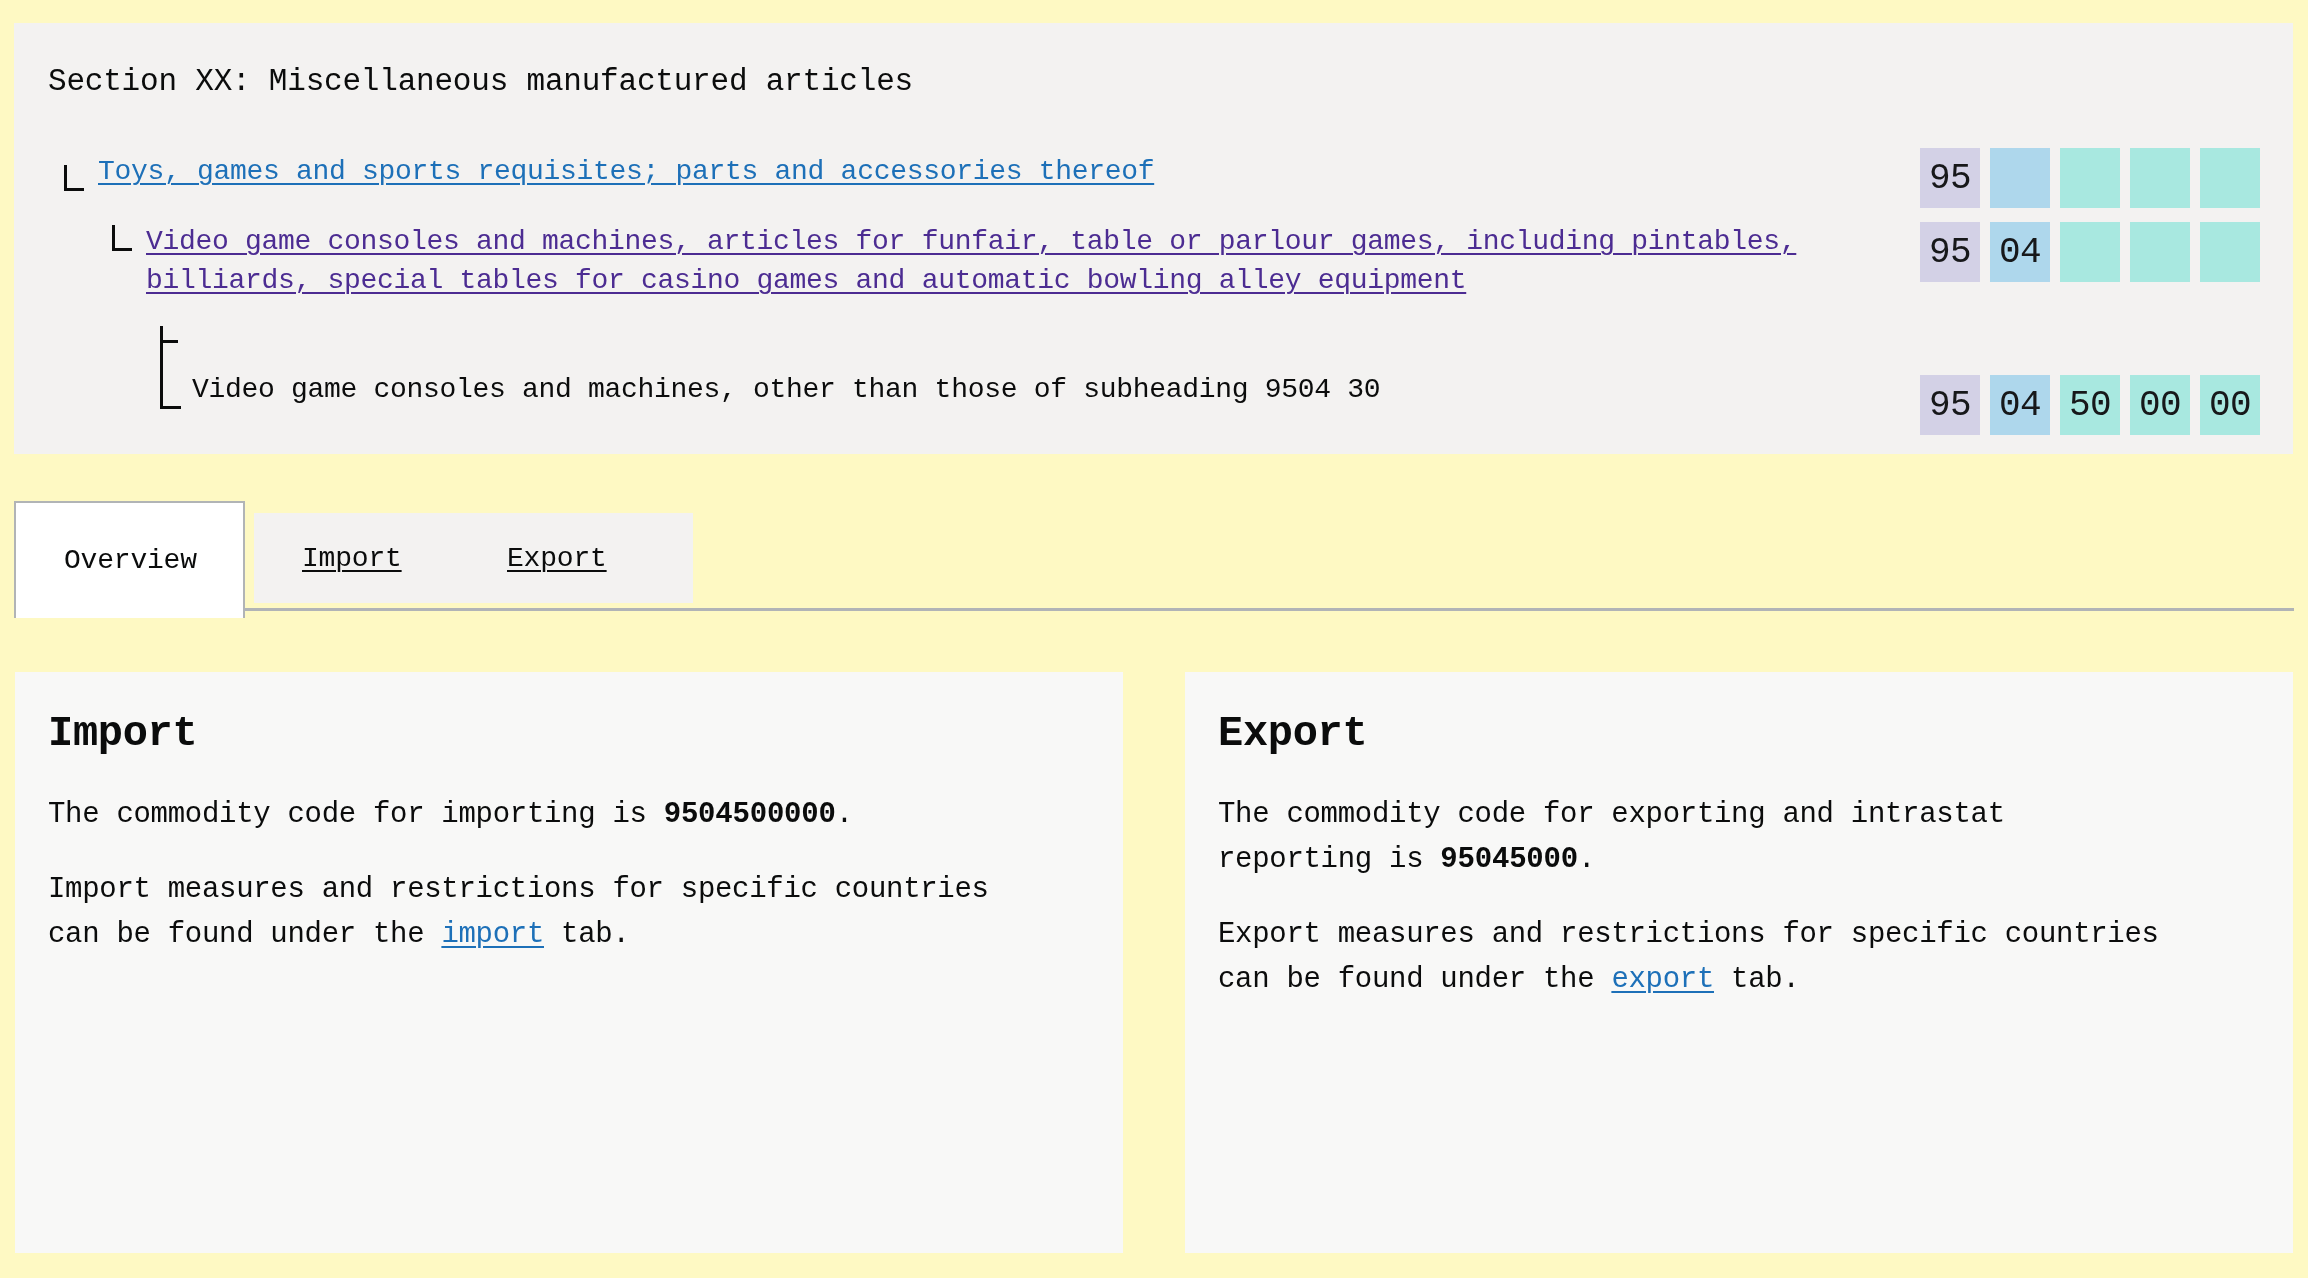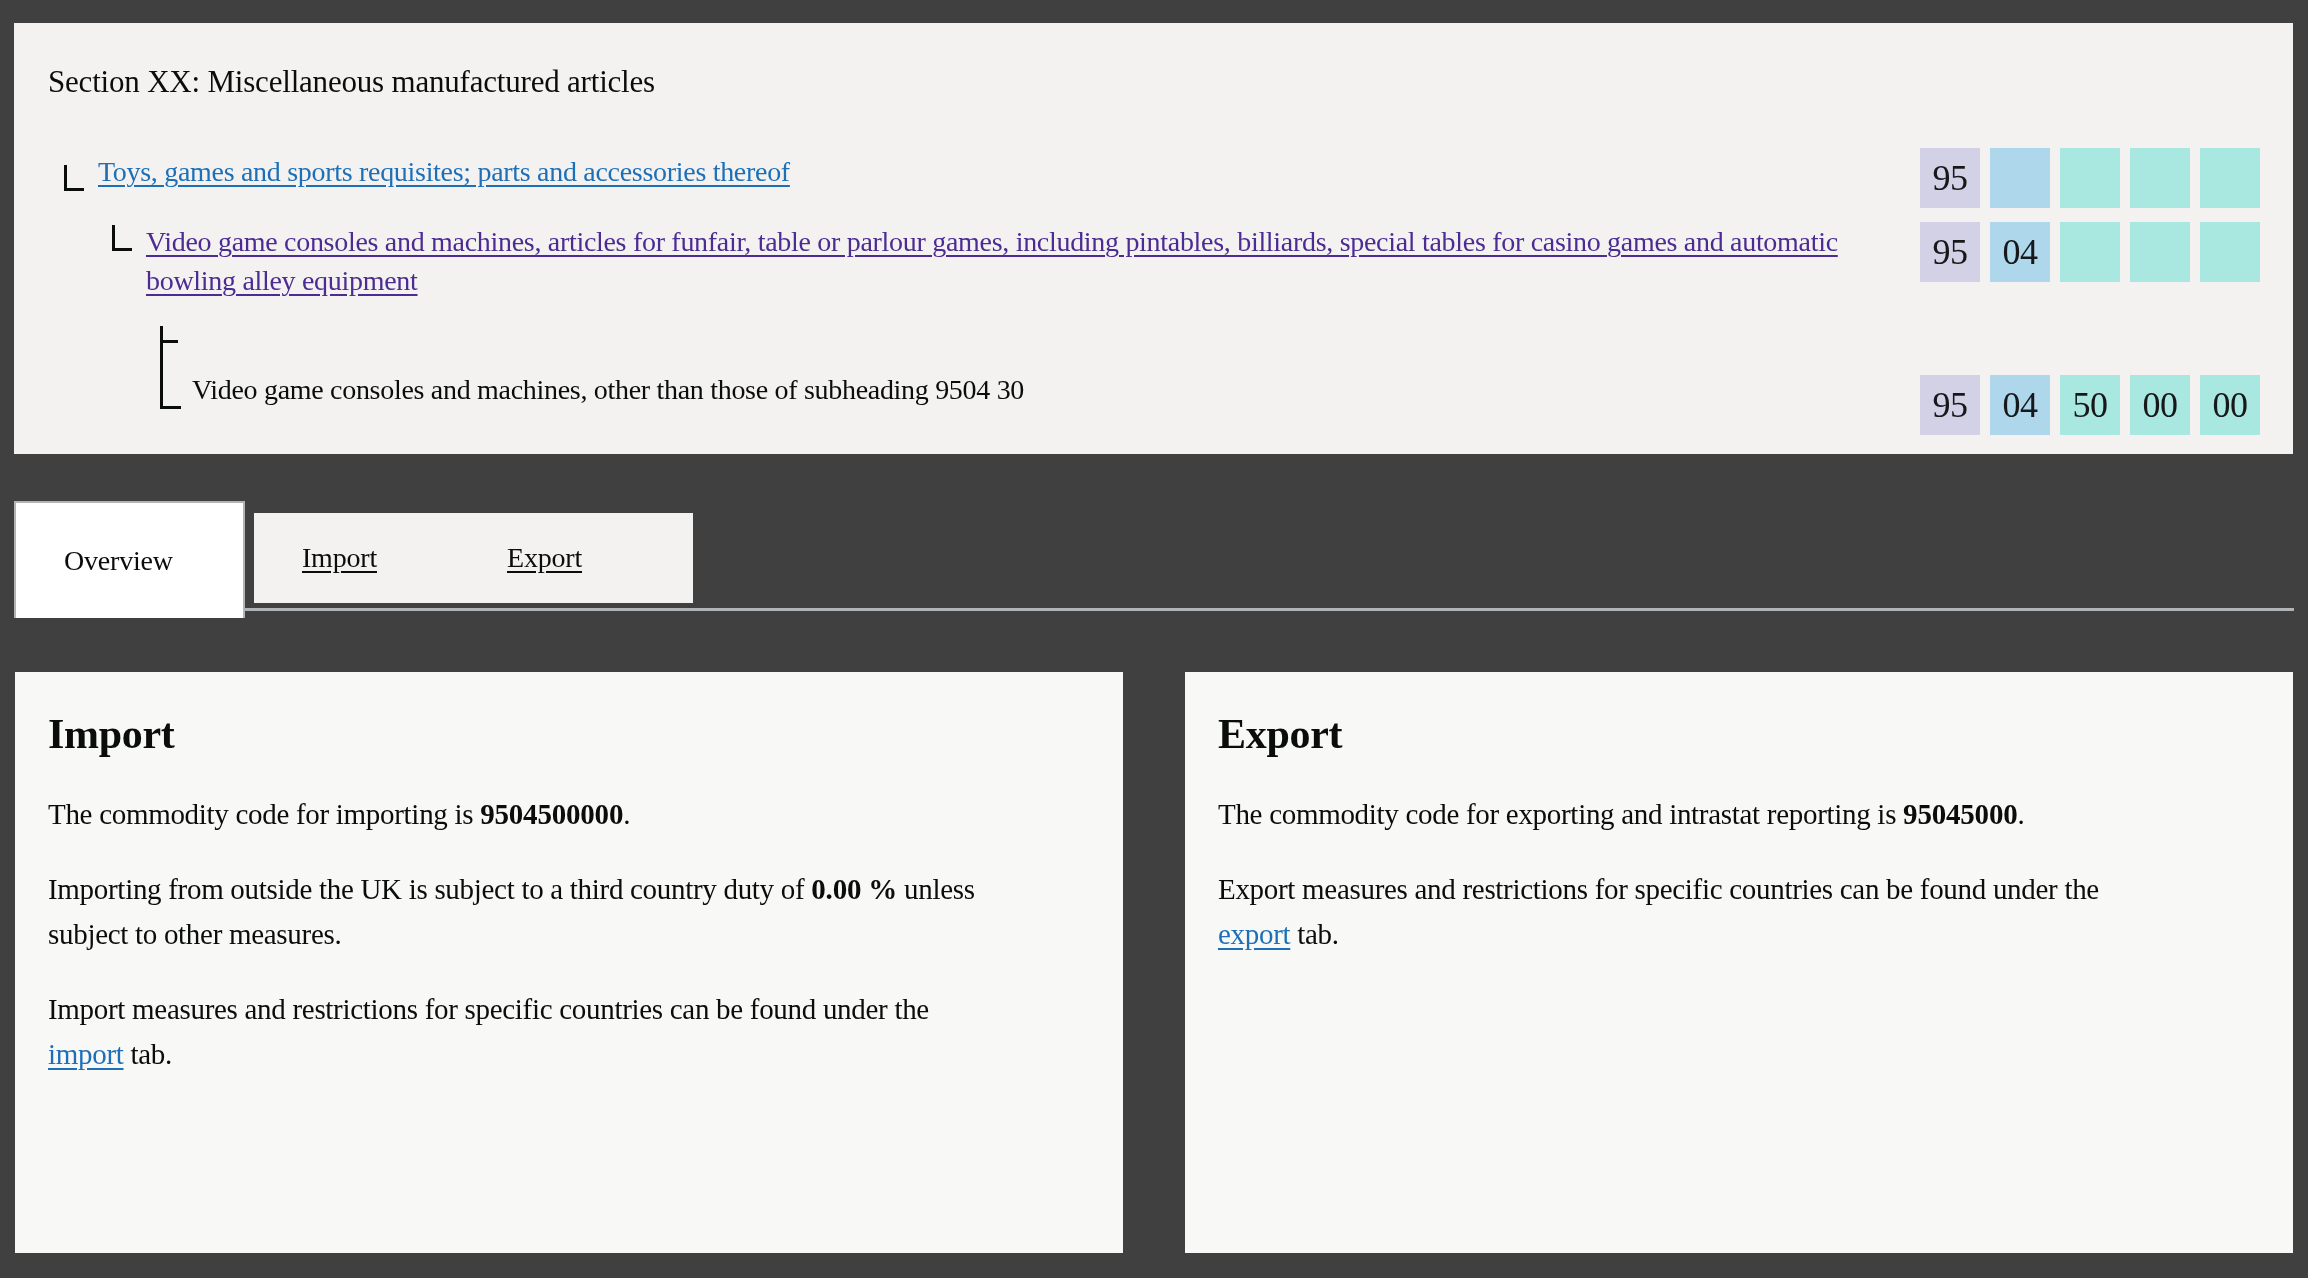--- a/index.html
+++ b/index.html
@@ -1,21 +1,21 @@
 <!DOCTYPE html>
 <html><head>
 <meta charset="utf-8">
 <style>
   html,body{margin:0;padding:0;background:#ffffff;}
   .page{
     position:relative;
     width:2308px;height:1278px;
     overflow:hidden;
-    background:#404040;
-    font-family:Liberation Serif, serif;
+    background:#fef9c3;
+    font-family:Liberation Mono, monospace;
     color:#0b0c0c;
   }
 
   
   .hier-box{
     position:absolute;left:14px;top:23px;width:2279px;height:431px;
     background:#f3f2f1;
   }
   .section-title{
     position:absolute;left:34px;top:39px;margin:0;
@@ -160,21 +160,20 @@
     <a>Import</a>
   </div>
   <div class="tab tab-inactive tab-export">
     <a>Export</a>
   </div>
 
   <section class="panel panel-import">
     <h2 class="panel-heading">Import</h2>
     <div class="panel-body" id="pbody-0">
         <p class="pp pp-0-0"><span>The commodity code for importing is </span><strong>9504500000</strong><span>.</span></p>
-        <p class="pp pp-0-2"><span>Importing from outside the UK is subject to a third country duty of </span><strong>0.00 %</strong><span> unless subject to other measures.</span></p>
         <p class="pp pp-0-3"><span>Import measures and restrictions for specific countries can be found under the </span><a href="#" class="body-link">import</a><span> tab.</span></p>
       </div>
   </section>
 
   <section class="panel panel-export">
     <h2 class="panel-heading">Export</h2>
     <div class="panel-body" id="pbody-1">
         <p class="pp pp-1-0"><span>The commodity code for exporting and intrastat reporting is </span><strong>95045000</strong><span>.</span></p>
         <p class="pp pp-1-1"><span>Export measures and restrictions for specific countries can be found under the </span><a href="#" class="body-link">export</a><span> tab.</span></p>
       </div>

